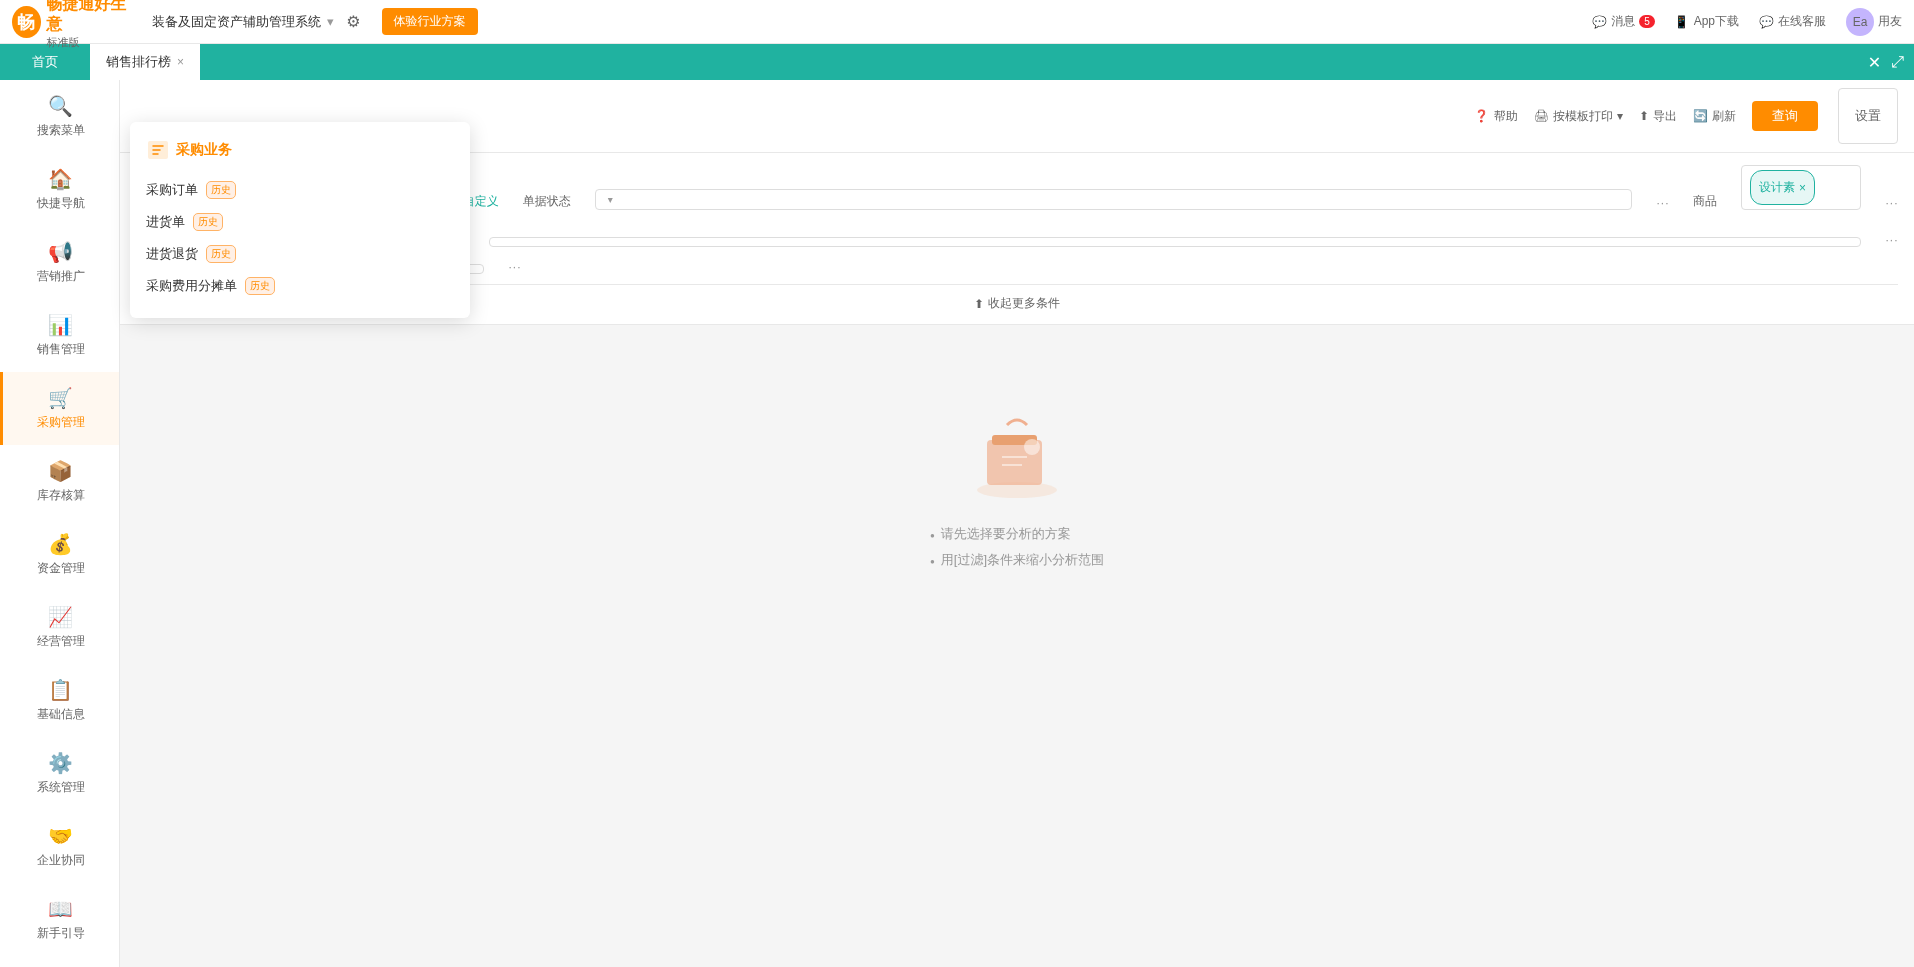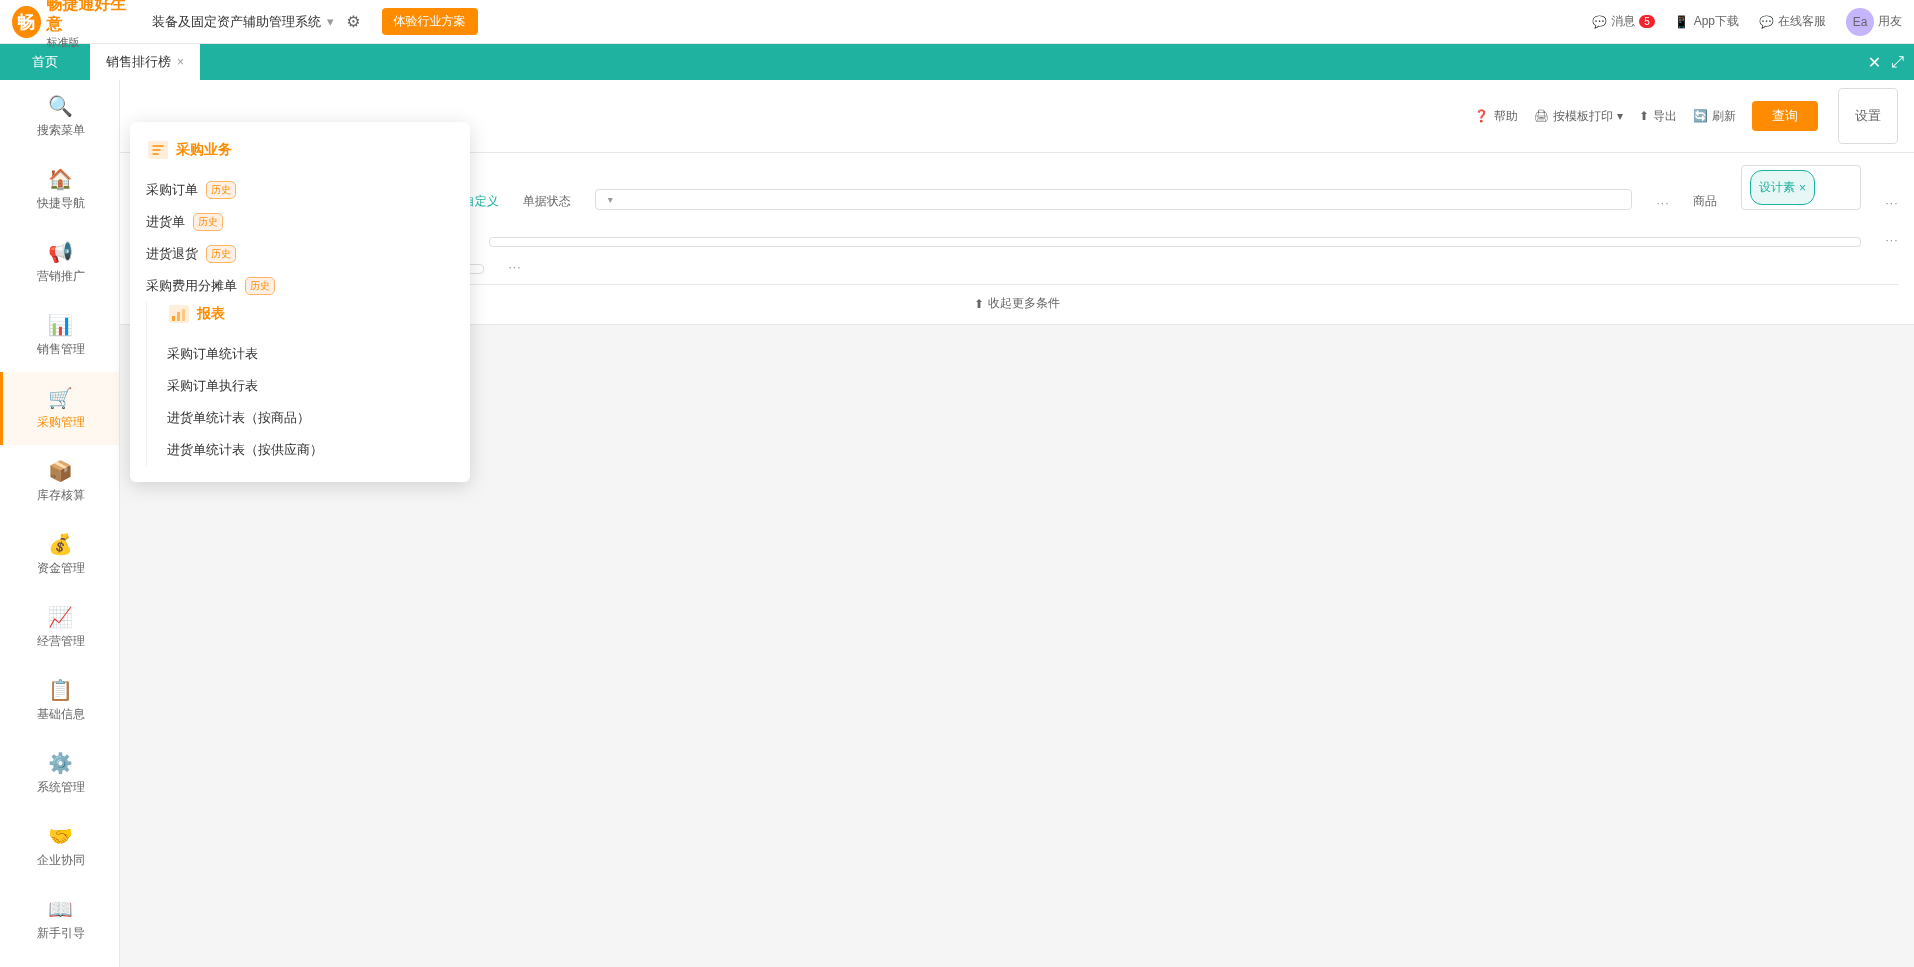--- a/index.html
+++ b/index.html
@@ -275,20 +275,37 @@
       </div>
       <span class="filter-dots">···</span>
     </div>
 
     <div class="collapse-btn">
       <span>⬆</span>
       <span>收起更多条件</span>
     </div>
   </div>
 
+  <div class="empty-state">
+    <div class="empty-icon">
+      <svg width="120" height="100" viewBox="0 0 120 100">
+        <ellipse cx="60" cy="85" rx="40" ry="8" fill="#f5e0d0" opacity="0.6"></ellipse>
+        <rect x="30" y="35" width="55" height="45" rx="4" fill="#f0b090" opacity="0.7"></rect>
+        <rect x="35" y="30" width="45" height="10" rx="3" fill="#e8a070"></rect>
+        <circle cx="75" cy="42" r="8" fill="#fff" opacity="0.5"></circle>
+        <line x1="45" y1="52" x2="70" y2="52" stroke="#fff" stroke-width="2" opacity="0.5"></line>
+        <line x1="45" y1="60" x2="65" y2="60" stroke="#fff" stroke-width="2" opacity="0.5"></line>
+        <path d="M50 20 Q60 10 70 20" fill="none" stroke="#f0b090" stroke-width="3"></path>
+      </svg>
+    </div>
+    <div class="empty-text">
+      <p>请先选择要分析的方案</p>
+      <p>用[过滤]条件来缩小分析范围</p>
+    </div>
+  </div>
 </div>
 
 <div class="dropdown-popup">
 
   <div class="dropdown-section">
     <div class="dropdown-title">
       <svg class="dropdown-title-icon" viewBox="0 0 24 24" fill="none">
         <rect x="2" y="3" width="20" height="18" rx="2" fill="#ff8c00" opacity="0.15"></rect>
         <path d="M7 8h10M7 12h7M7 16h5" stroke="#ff8c00" stroke-width="1.5" stroke-linecap="round"></path>
       </svg>
@@ -305,36 +322,13 @@
     <div class="dropdown-item">
       <span>进货退货</span>
       <span class="hist-badge">历史</span>
     </div>
     <div class="dropdown-item">
       <span>采购费用分摊单</span>
       <span class="hist-badge">历史</span>
     </div>
   </div>
 
-  <div class="dropdown-section" style="padding-left:20px;">
-    <div class="dropdown-title">
-      <svg class="dropdown-title-icon" viewBox="0 0 24 24" fill="none">
-        <rect x="2" y="3" width="20" height="18" rx="2" fill="#ff8c00" opacity="0.15"></rect>
-        <rect x="5" y="14" width="3" height="5" fill="#ff8c00" opacity="0.8"></rect>
-        <rect x="10" y="10" width="3" height="9" fill="#ff8c00" opacity="0.6"></rect>
-        <rect x="15" y="7" width="3" height="12" fill="#ff8c00" opacity="0.4"></rect>
-      </svg>
-      <span>报表</span>
-    </div>
-    <div class="dropdown-item">
-      <span>采购订单统计表</span>
-    </div>
-    <div class="dropdown-item">
-      <span>采购订单执行表</span>
-    </div>
-    <div class="dropdown-item">
-      <span>进货单统计表（按商品）</span>
-    </div>
-    <div class="dropdown-item">
-      <span>进货单统计表（按供应商）</span>
-    </div>
-  </div>
 </div>
 
 </body></html>

